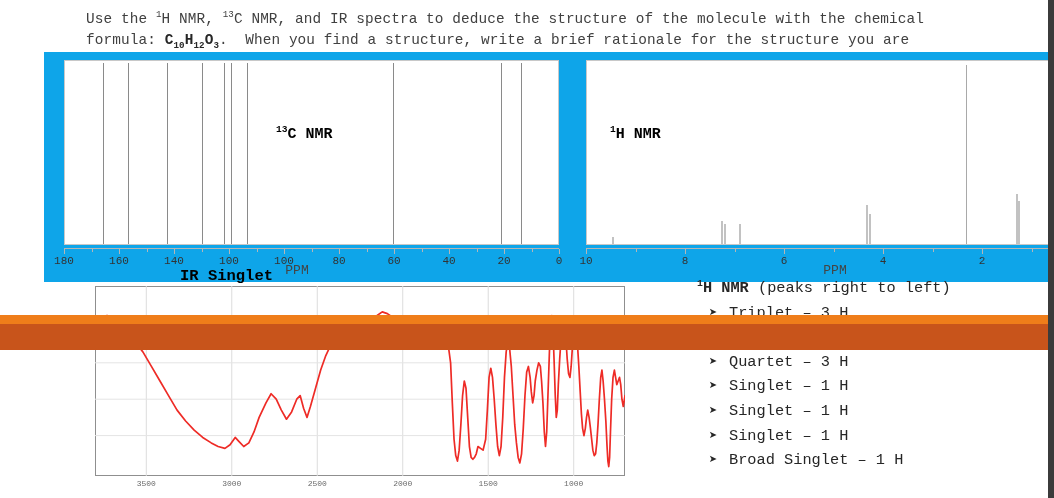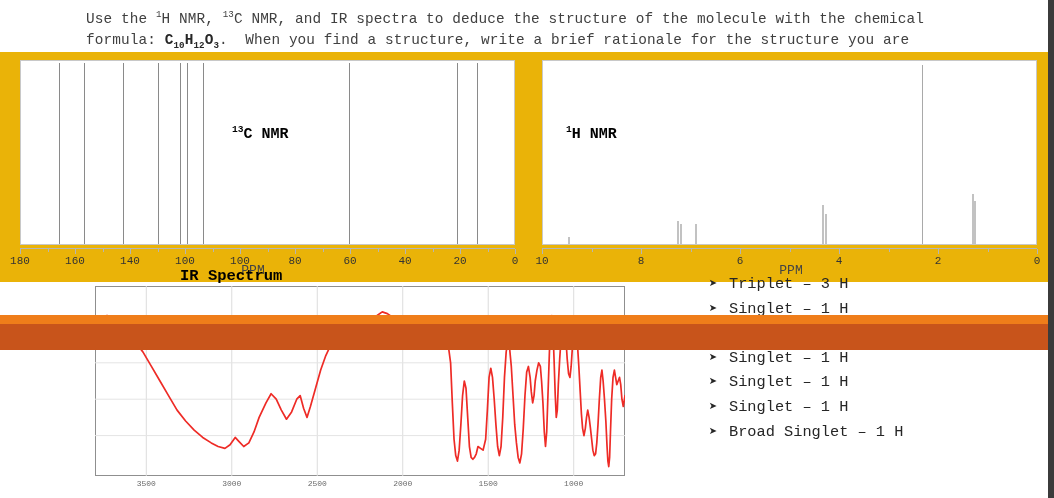--- a/index.html
+++ b/index.html
@@ -64,21 +64,22 @@
     letter-spacing: 0.1px;
   }
   .prompt b { font-weight: bold; color: #262626; }
   sup, sub { font-size: 64%; }
   sup { vertical-align: super; }
   sub { vertical-align: sub; }
 
   
   .nmr-panel {
     position: absolute;
-    background: #eab308;
+    background: #0ea5e9;
+    margin-left: 44px;
   }
   .nmr-plot {
     position: absolute;
     border: 1px solid #c8c8c8;
     background: #ffffff;
     box-sizing: border-box;
   }
   .nmr-title {
     position: absolute;
     font-weight: bold;
@@ -266,21 +267,21 @@
         <div class="ticklabel" style="left: 511px; top: 203px;">0</div>
         <div class="tick" style="left: 65.5px; top: 197px; height: 3px;"></div>
         <div class="tick" style="left: 164.5px; top: 197px; height: 3px;"></div>
         <div class="tick" style="left: 263.5px; top: 197px; height: 3px;"></div>
         <div class="tick" style="left: 362.5px; top: 197px; height: 3px;"></div>
         <div class="tick" style="left: 461.5px; top: 197px; height: 3px;"></div>
       </div>
     <div class="ppm-label" style="left:265px; top:211px;">PPM</div>
   </div>
 
-  <div class="ir-title">IR Spectrum</div>
+  <div class="ir-title">IR Singlet</div>
   <div id="ir-wrap">
     <div id="ir-frame"></div>
     <svg id="ir-svg" width="530" height="190">
         <line x1="51.29032258064516" x2="51.29032258064516" y1="0" y2="190" stroke="#dcdcdc" stroke-width="1"></line>
         <line x1="136.7741935483871" x2="136.7741935483871" y1="0" y2="190" stroke="#dcdcdc" stroke-width="1"></line>
         <line x1="222.25806451612905" x2="222.25806451612905" y1="0" y2="190" stroke="#dcdcdc" stroke-width="1"></line>
         <line x1="307.741935483871" x2="307.741935483871" y1="0" y2="190" stroke="#dcdcdc" stroke-width="1"></line>
         <line x1="393.2258064516129" x2="393.2258064516129" y1="0" y2="190" stroke="#dcdcdc" stroke-width="1"></line>
         <line x1="478.7096774193548" x2="478.7096774193548" y1="0" y2="190" stroke="#dcdcdc" stroke-width="1"></line>
         <line x1="0" x2="530" y1="149.6" y2="149.6" stroke="#e4e4e4" stroke-width="1"></line>
@@ -293,20 +294,23 @@
         <div class="ir-ticklabel" style="left: 51.2903px;">3500</div>
         <div class="ir-ticklabel" style="left: 136.774px;">3000</div>
         <div class="ir-ticklabel" style="left: 222.258px;">2500</div>
         <div class="ir-ticklabel" style="left: 307.742px;">2000</div>
         <div class="ir-ticklabel" style="left: 393.226px;">1500</div>
         <div class="ir-ticklabel" style="left: 478.71px;">1000</div>
       </div>
   </div>
 
   <div id="hlist">
+    <div class="list-head">
+      <b><sup>1</sup><span>H NMR</span></b><span> (peaks right to left)</span>
+    </div>
     <div id="hlist-items">
         <div class="li-row">
           <span class="bullet">➤</span>
           <span class="li-text">Triplet – 3 H</span>
         </div>
         <div class="li-row">
           <span class="bullet">➤</span>
           <span class="li-text">Singlet – 1 H</span>
         </div>
         <div class="li-row">

